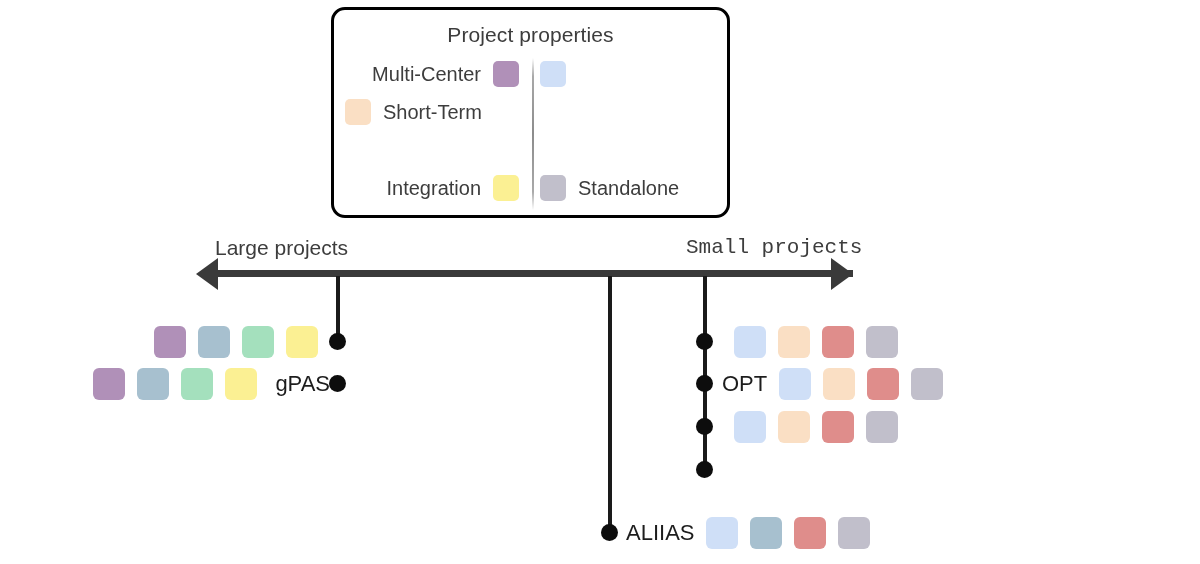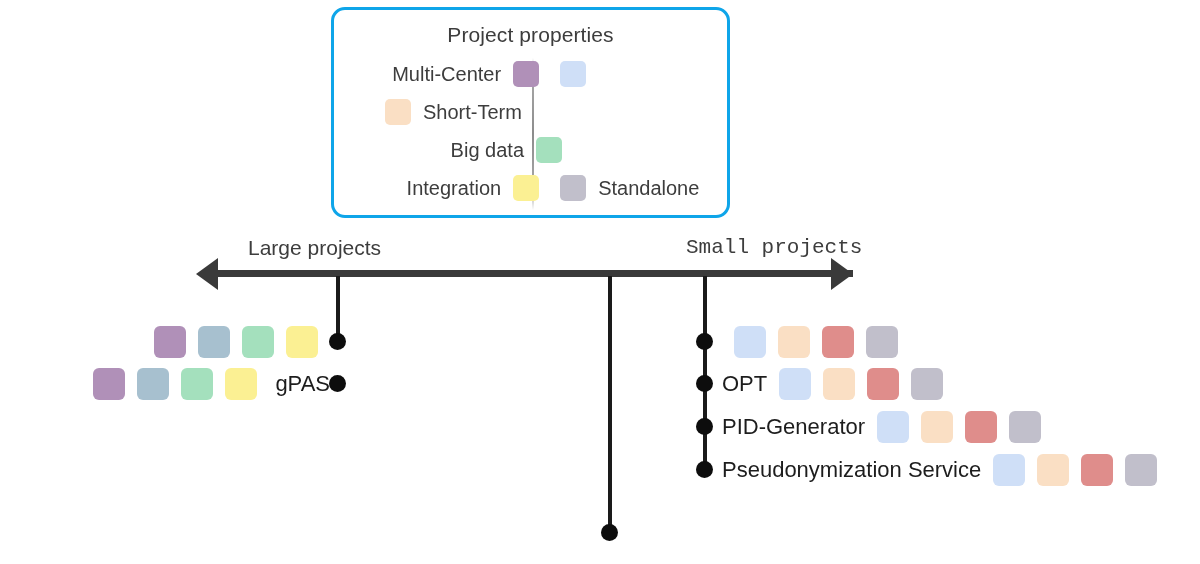--- a/index.html
+++ b/index.html
@@ -11,21 +11,21 @@
     overflow:hidden;
     position:relative;
   }
   #stage{position:relative;width:1200px;height:564px;}
 
   
   .legend-box{
     position:absolute;
     left:331px; top:7px;
     width:399px; height:211px;
-    border:3px solid #0ea5e9;
+    border:3px solid #000000;
     border-radius:14px;
     background:#fff;
     box-sizing:border-box;
   }
   .legend-title{
     position:absolute;
     left:0; right:0; top:13px;
     text-align:center;
     font-size:21px;
     color:#3d3d3d;
@@ -39,21 +39,20 @@
   }
   .legend-grid{
     position:absolute;
     left:0; top:45px; right:0;
   }
   .legend-row{
     display:flex;
     align-items:center;
     height:38px;
     margin-bottom:0px;
-    margin-left:40px;
   }
   .legend-left{
     width:198px;
     display:flex;
     align-items:center;
     justify-content:flex-end;
     padding-right:10px;
     box-sizing:border-box;
   }
   .legend-right{
@@ -97,21 +96,21 @@
     top:270px; height:7px;
     background:#3a3a3a;
   }
   .axis-label{
     position:absolute;
     font-size:21px;
     color:#3d3d3d;
     white-space:nowrap;
     top:236px;
   }
-  .axis-label.left{left:215px;margin-left:33px;}
+  .axis-label.left{left:215px;}
   .axis-label.right{left:686px;font-family:Liberation Mono, monospace;}
 
   
   .stem{
     position:absolute;
     width:4px;
     background:#1a1a1a;
   }
   .dot{
     position:absolute;
@@ -167,24 +166,20 @@
       </div>
 
       <div class="legend-row">
         <div class="legend-right">
           <span class="sw" style="background: rgb(250, 223, 196);"></span>
           <span class="legend-label">Short-Term</span>
         </div>
       </div>
 
       <div class="legend-row">
-        <div class="legend-left">
-          <span class="legend-label">Big data</span>
-          <span class="sw" style="background: rgb(164, 224, 189);"></span>
-        </div>
       </div>
 
       <div class="legend-row">
         <div class="legend-left">
           <span class="legend-label">Integration</span>
           <span class="sw" style="background: rgb(251, 240, 147);"></span>
         </div>
         <div class="legend-right">
           <span class="sw" style="background: rgb(193, 191, 203);"></span>
           <span class="legend-label">Standalone</span>
@@ -237,29 +232,28 @@
 
   <div class="row right-side" style="left:722px;top:367px;justify-content:space-between;">
     <span class="row-name">OPT</span>
     <span class="row-sw" style="background: rgb(207, 223, 247);"></span>
     <span class="row-sw" style="background: rgb(250, 223, 196);"></span>
     <span class="row-sw" style="background: rgb(223, 141, 139);"></span>
     <span class="row-sw" style="background: rgb(193, 191, 203);"></span>
   </div>
 
   <div class="row right-side" style="left:722px;top:410px;">
-    <span class="row-name">PID-Generator</span>
     <span class="row-sw" style="background: rgb(207, 223, 247);"></span>
     <span class="row-sw" style="background: rgb(250, 223, 196);"></span>
     <span class="row-sw" style="background: rgb(223, 141, 139);"></span>
     <span class="row-sw" style="background: rgb(193, 191, 203);"></span>
   </div>
 
-  <div class="row right-side" style="left:722px;top:453px;">
-    <span class="row-name">Pseudonymization Service</span>
-    <span class="row-sw" style="background: rgb(207, 223, 247);"></span>
-    <span class="row-sw" style="background: rgb(250, 223, 196);"></span>
-    <span class="row-sw" style="background: rgb(223, 141, 139);"></span>
-    <span class="row-sw" style="background: rgb(193, 191, 203);"></span>
-  </div>
-
+
+  <div class="row right-side" style="left:626px;top:516px;">
+    <span class="row-name">ALIIAS</span>
+    <span class="row-sw" style="background: rgb(207, 223, 247);"></span>
+    <span class="row-sw" style="background: rgb(167, 192, 207);"></span>
+    <span class="row-sw" style="background: rgb(223, 141, 139);"></span>
+    <span class="row-sw" style="background: rgb(193, 191, 203);"></span>
+  </div>
 
 </div>
 
 </body></html>

